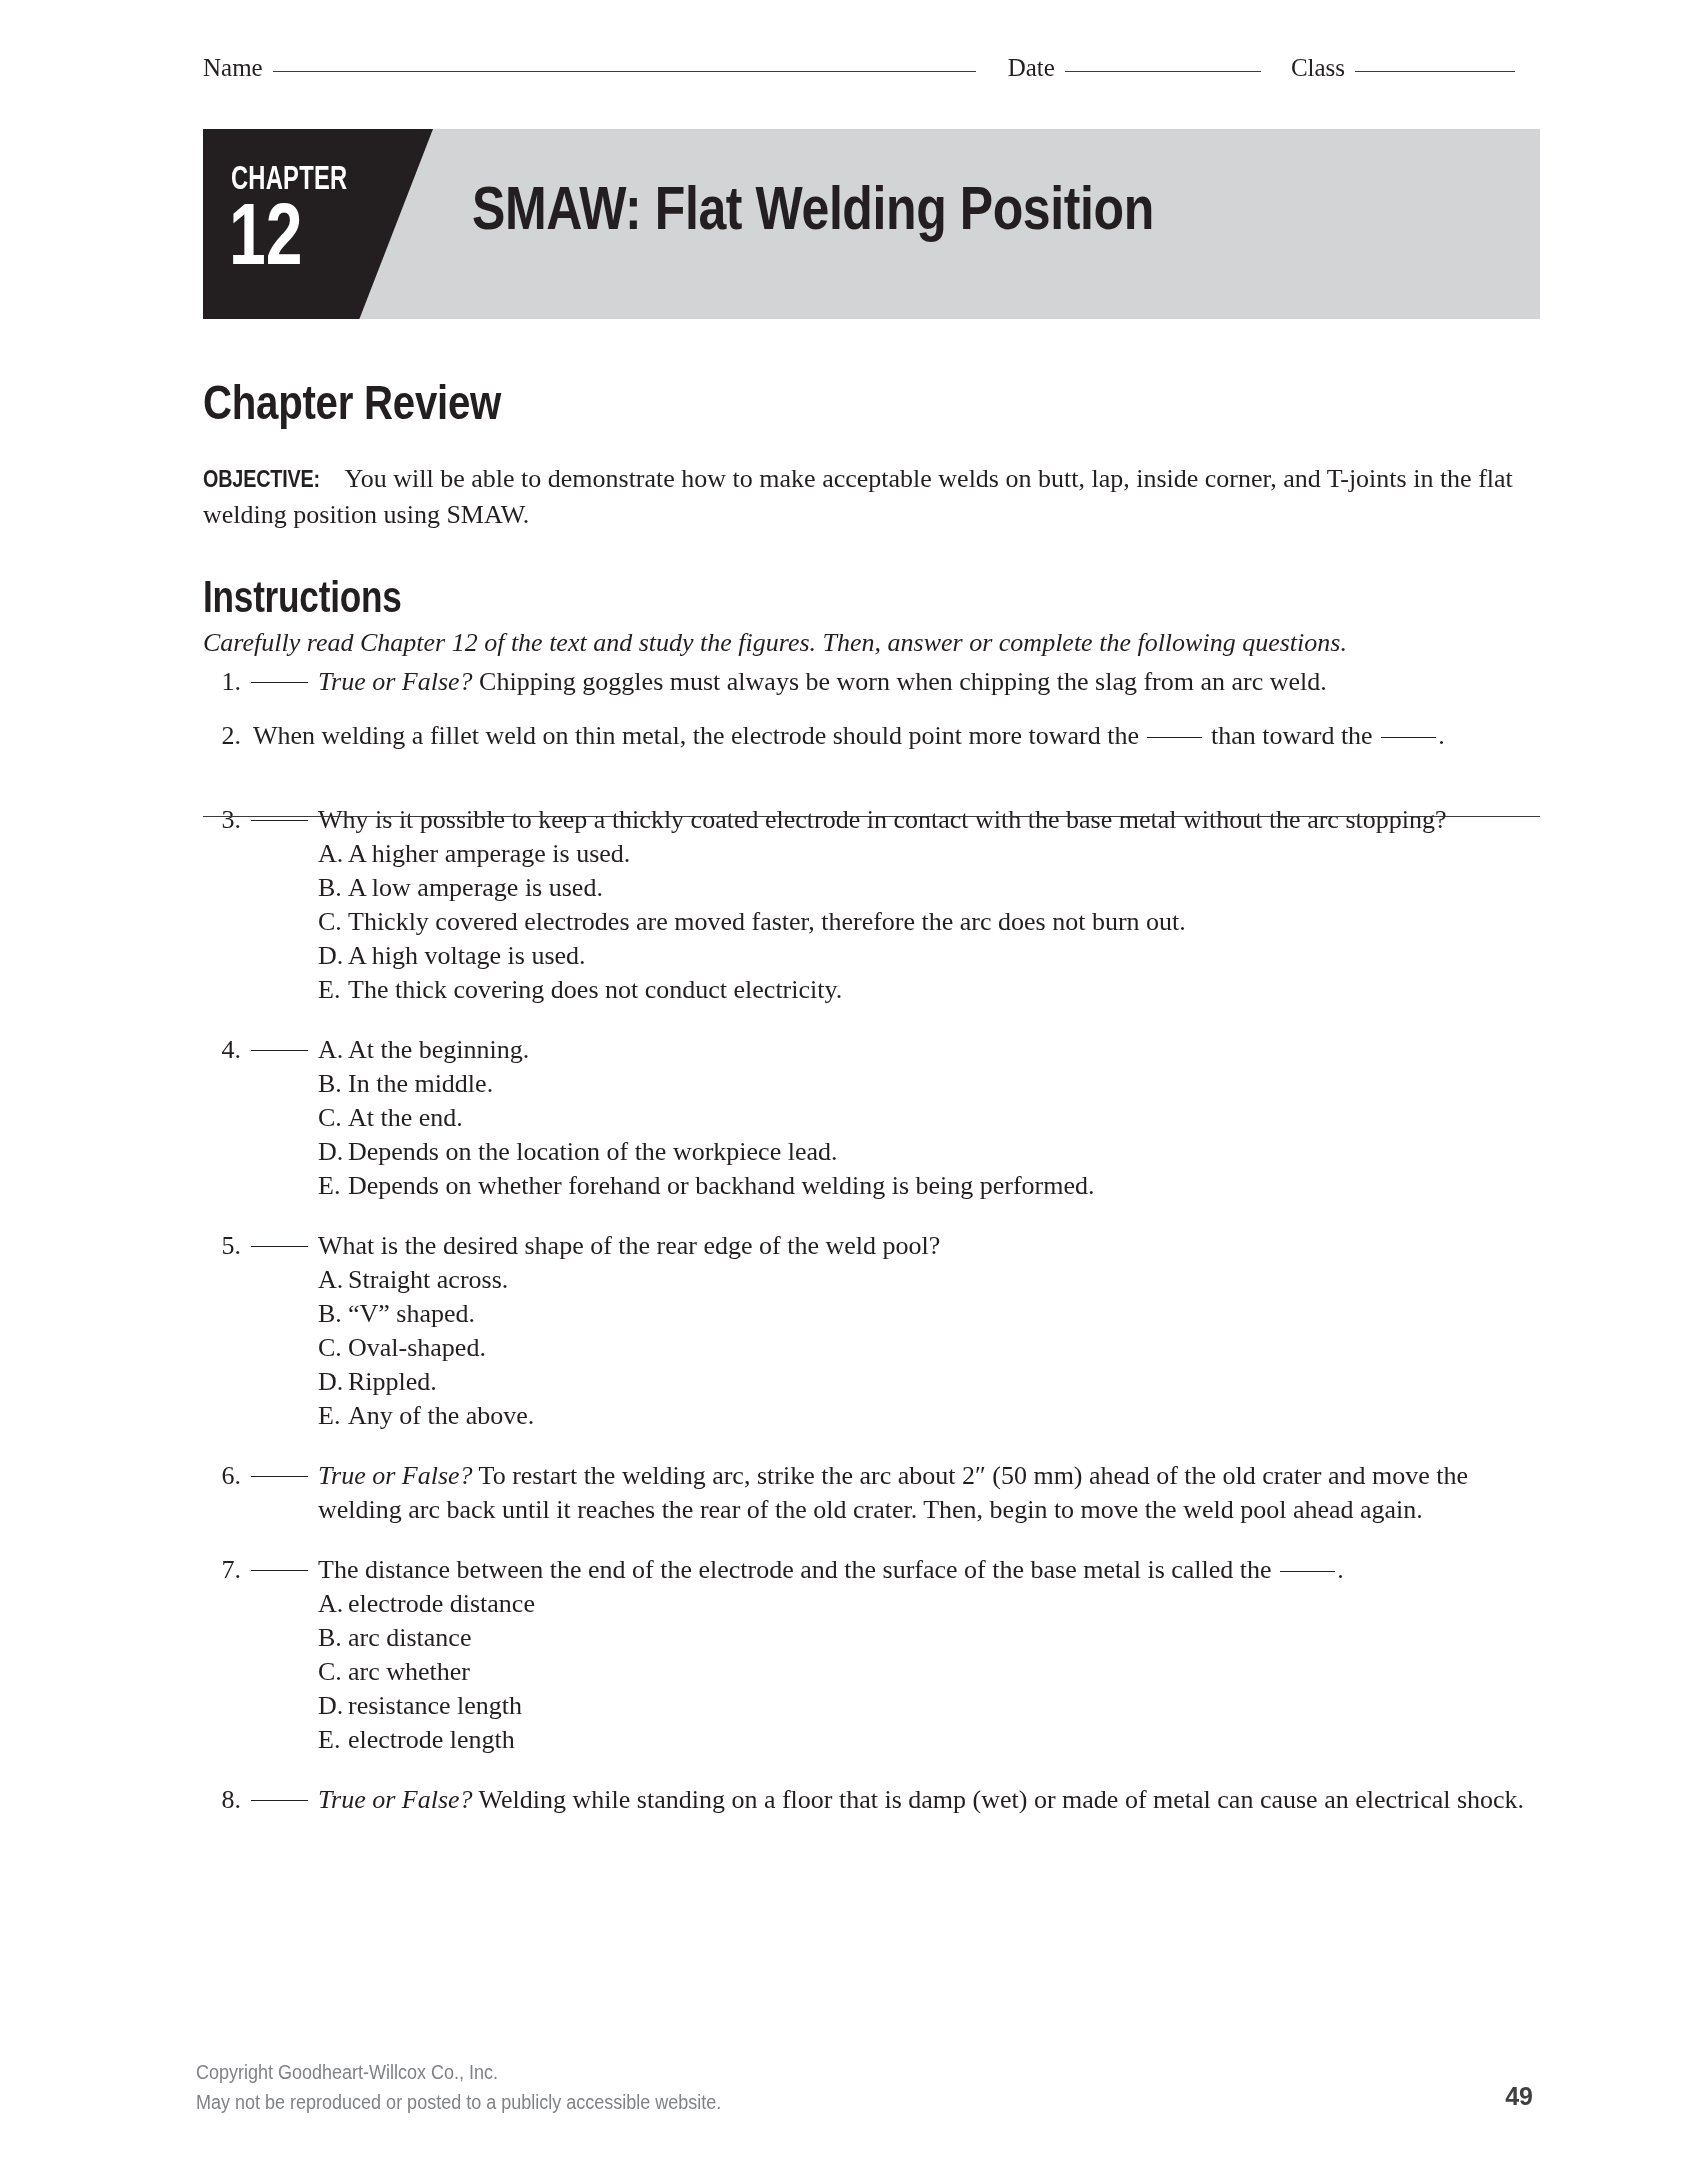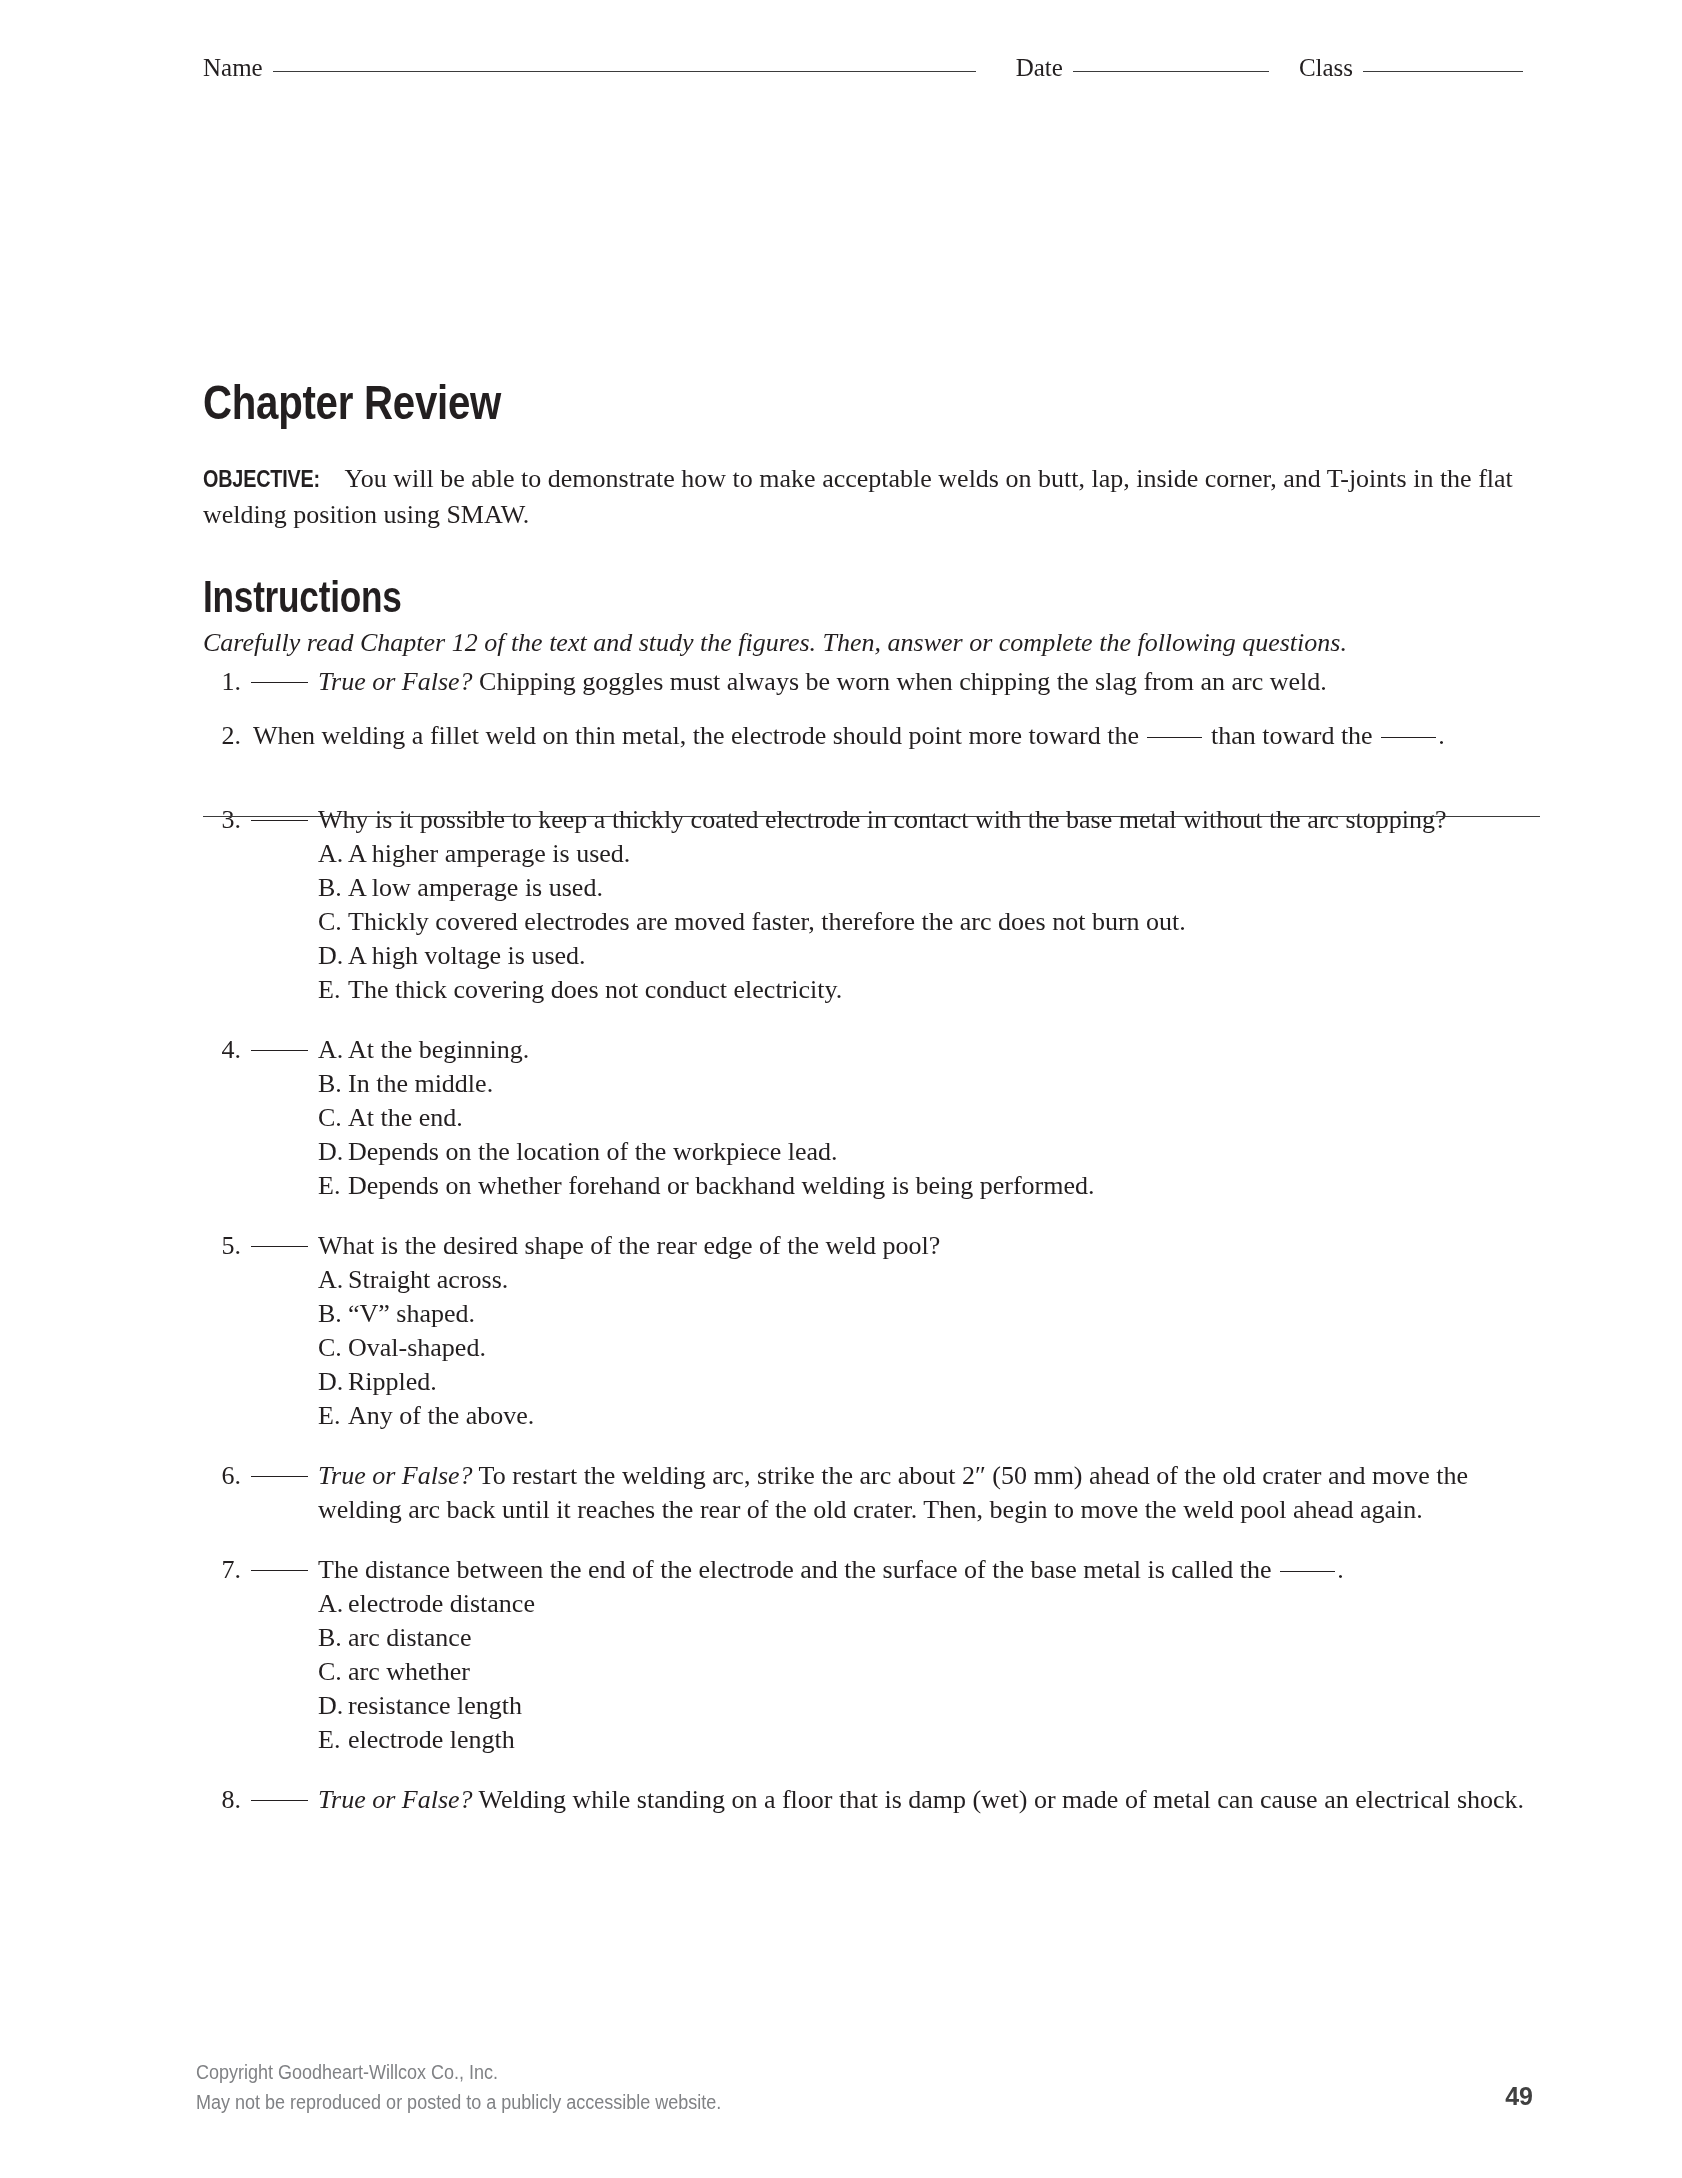--- a/index.html
+++ b/index.html
@@ -38,21 +38,21 @@
   .rule {
     display: inline-block;
     border-bottom: 1.6px solid #3b3b3b;
     height: 0;
     position: relative;
     top: -4px;
   }
   .rule-name { width: 703px; margin-left: 10px; }
   .rule-date { width: 196px; margin-left: 10px; }
   .rule-class { width: 160px; margin-left: 10px; }
-  .gap-date { margin-left: 40px; }
+  .gap-date { margin-left: 32px; }
   .gap-class { margin-left: 30px; }
 
   
   .banner {
     position: absolute;
     left: 203px;
     top: 129px;
     width: 1337px;
     height: 190px;
   }
@@ -264,20 +264,27 @@
 
   <div class="idline">
     <span class="lbl">Name</span>
     <span class="rule rule-name"></span>
     <span class="lbl gap-date">Date</span>
     <span class="rule rule-date"></span>
     <span class="lbl gap-class">Class</span>
     <span class="rule rule-class"></span>
   </div>
 
+  <div class="banner">
+    <div class="banner-gray"></div>
+    <div class="banner-black"></div>
+    <div class="chapter-word">CHAPTER</div>
+    <div class="chapter-num">12</div>
+    <div class="banner-title">SMAW: Flat Welding Position</div>
+  </div>
 
   <div class="h-section h-chapter-review">Chapter Review</div>
 
   <div class="objective">
     <span class="kw">OBJECTIVE:</span>
     <span>You will be able to demonstrate how to make acceptable welds on butt, lap, inside corner, and T-joints in the flat welding position using SMAW.</span>
   </div>
 
   <div class="h-section h-instructions">Instructions</div>
 

